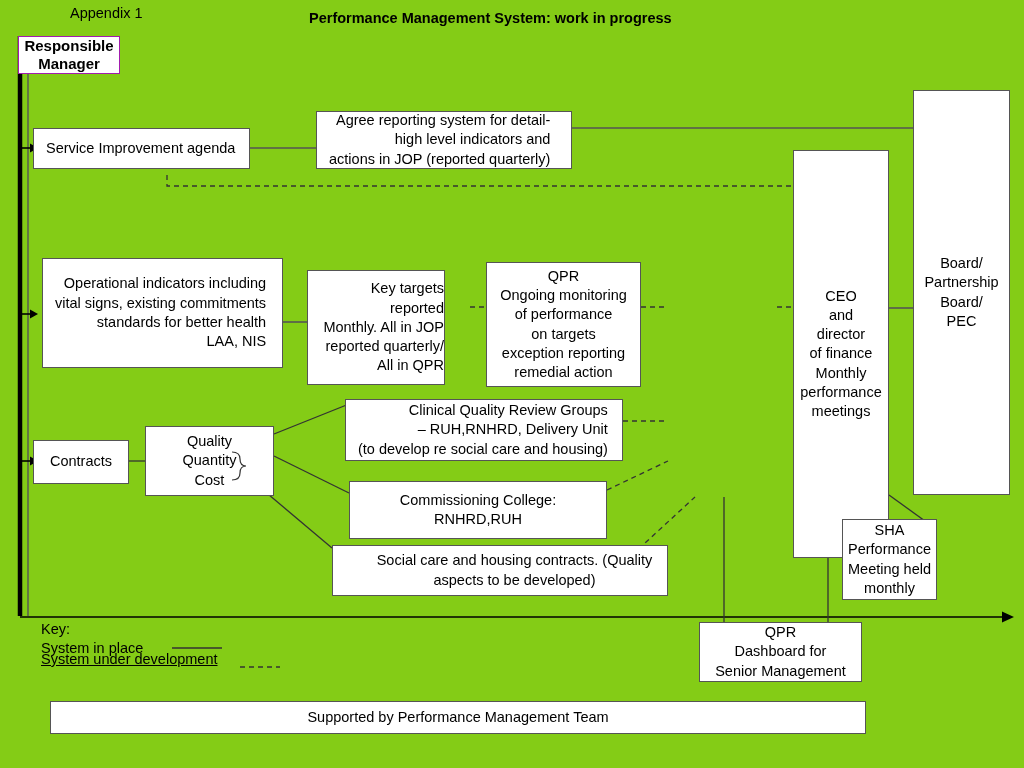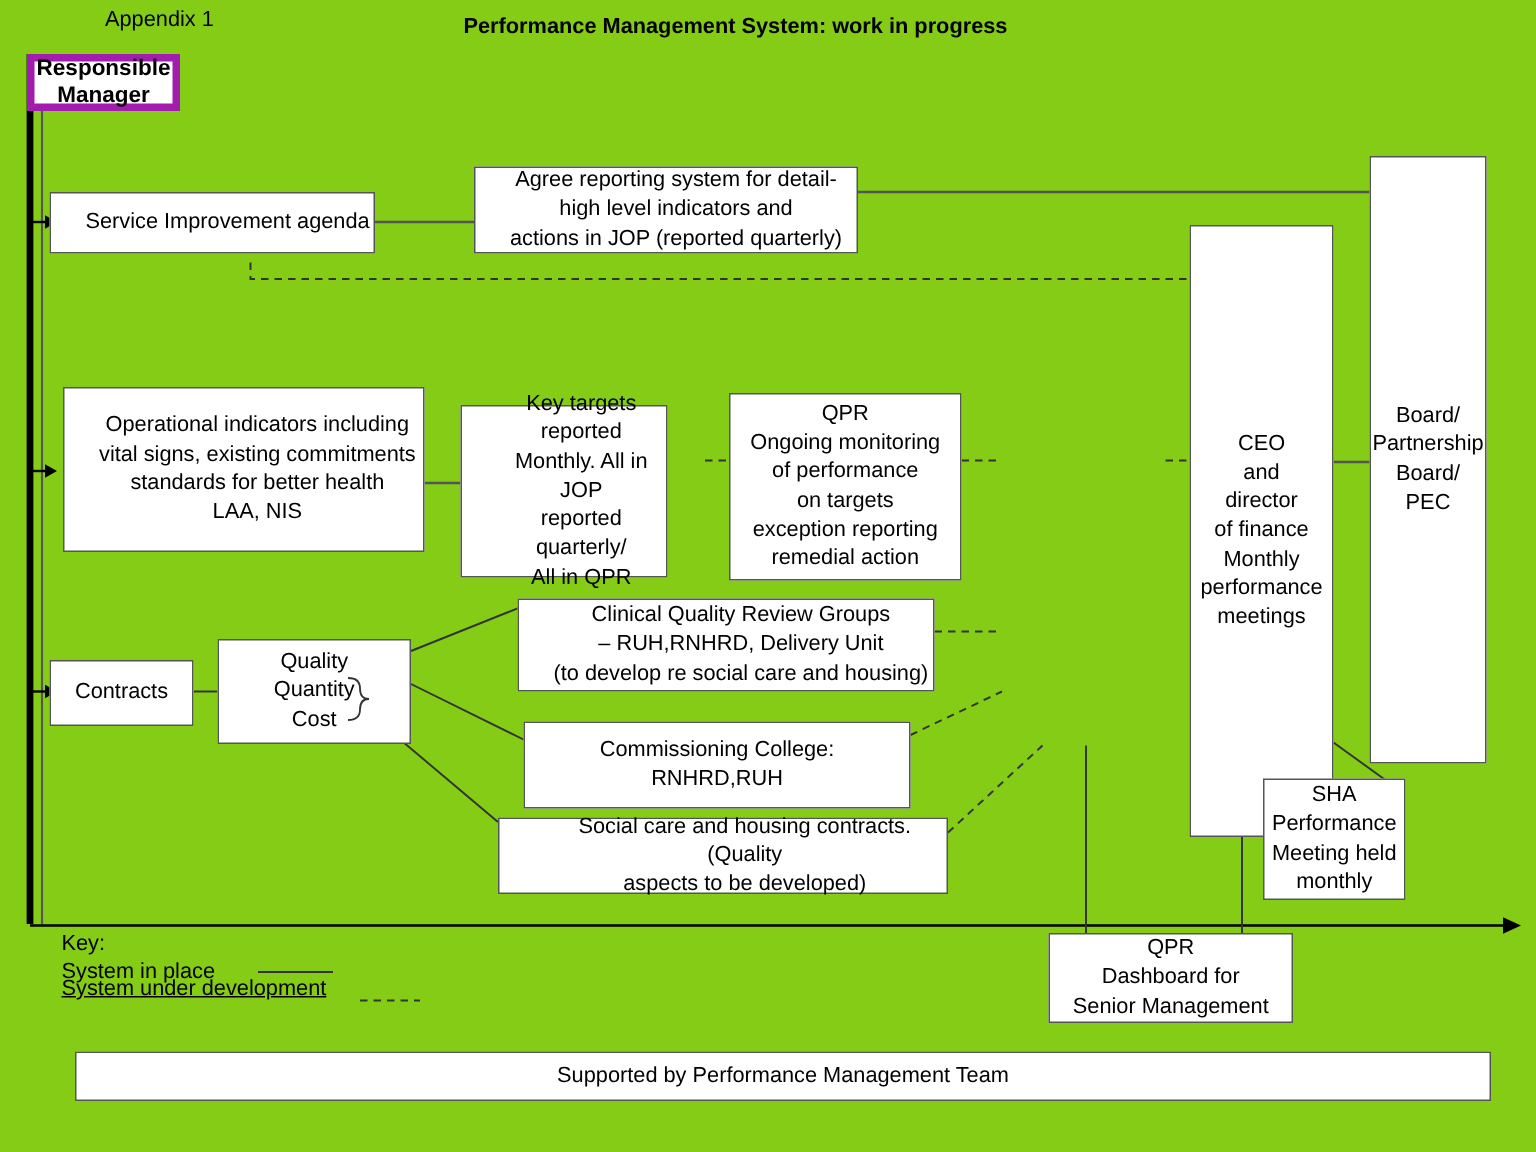--- a/index.html
+++ b/index.html
@@ -25,27 +25,27 @@
     justify-content: center;
     text-align: center;
     font-size: 14.5px;
     line-height: 1.33;
     color: #000000;
     white-space: pre-line;
     z-index: 5;
   }
   .box.left-text {
     justify-content: flex-start;
-    text-align: center;
-    padding-left: 23px;
+    text-align: right;
+    padding-left: 12px;
   }
   .box.bold {
     font-weight: bold;
     font-size: 15px;
-    border: 5px solid #a21caf;
+    border: 1px solid #a21caf;
   }
   .plain-text {
     position: absolute;
     font-size: 14.5px;
     color: #000;
     white-space: pre-line;
     line-height: 1.25;
     z-index: 6;
   }
   .title {
@@ -170,51 +170,51 @@
 
 
   <div class="box" style="left:793px; top:150px; width:96px; height:408px;">CEO
 and
 director
 of finance
 Monthly
 performance
 meetings</div>
 
-  <div class="box" style="left:913px; top:90px; width:78px; height:405px;margin-top:14px;">Board/
+  <div class="box" style="left:913px; top:90px; width:97px; height:405px;">Board/
 Partnership
 Board/
 PEC</div>
 
   <div class="box" style="left:33px; top:440px; width:96px; height:44px;">Contracts</div>
 
   <div class="box" style="left:145px; top:426px; width:129px; height:70px;">Quality
 Quantity
 Cost</div>
 
   <div class="box left-text" style="left:345px; top:399px; width:278px; height:62px;">Clinical Quality Review Groups
 – RUH,RNHRD, Delivery Unit
 (to develop re social care and housing)</div>
 
   <div class="box" style="left:349px; top:481px; width:258px; height:58px;">Commissioning College:
 RNHRD,RUH</div>
 
-  <div class="box" style="left:332px; top:545px; width:300px; height:51px;padding-left:29px;">Social care and housing contracts. (Quality
+  <div class="box" style="left:332px; top:545px; width:336px; height:51px;padding-left:29px;">Social care and housing contracts. (Quality
 aspects to be developed)</div>
 
   <div class="box" style="left:842px; top:519px; width:95px; height:81px;">SHA
 Performance
 Meeting held
 monthly</div>
 
   <div class="box" style="left:699px; top:622px; width:163px; height:60px;">QPR
 Dashboard for
 Senior Management</div>
 
-  <div class="box" style="left:50px; top:701px; width:944px; height:33px;text-align:right;">Supported by Performance Management Team</div>
+  <div class="box" style="left:50px; top:701px; width:816px; height:33px;text-align:right;">Supported by Performance Management Team</div>
 
   <svg class="wires wires-top" style="pointer-events:none;">
     <path class="brace" d="M 232 452 q 8 0 8 7 q 0 7 6 7 q -6 0 -6 7 q 0 7 -8 7"></path>
   </svg>
 
   <div class="plain-text" style="left:41px; top:620px;">Key:</div>
   <div class="plain-text" style="left:41px; top:639px;">System in place</div>
   <div class="plain-text" style="left:41px; top:650px;text-decoration:underline;">System under development</div>
 
 </div>

